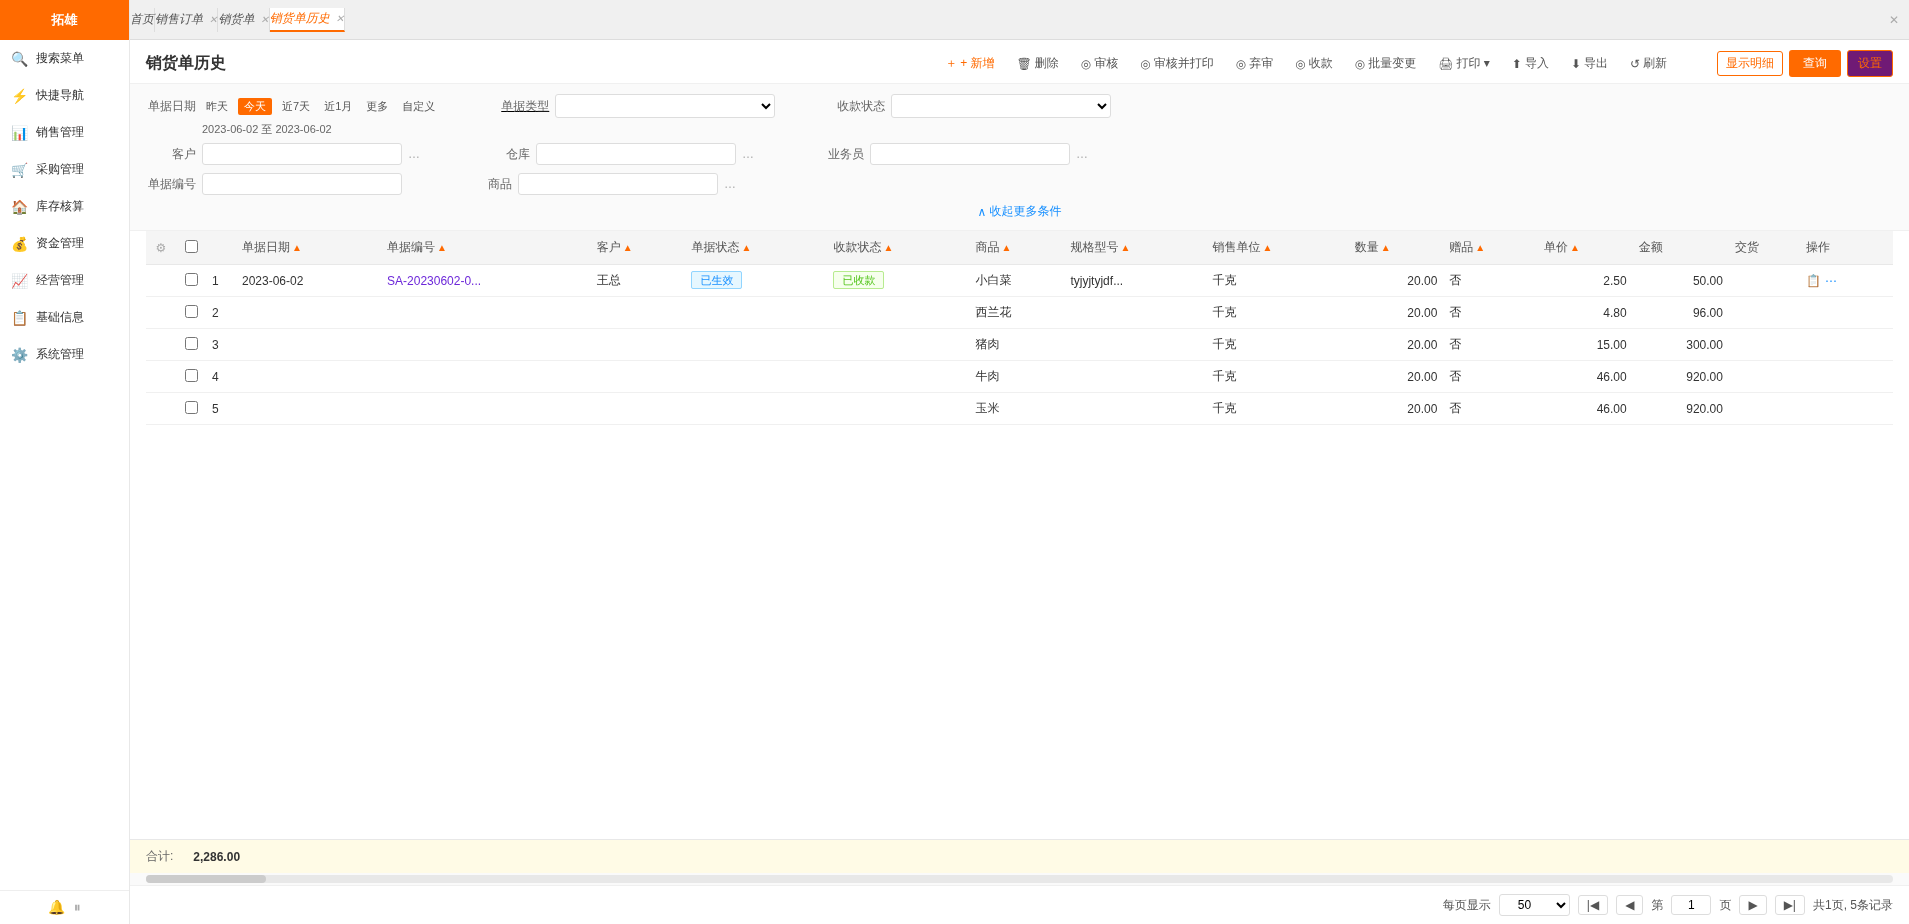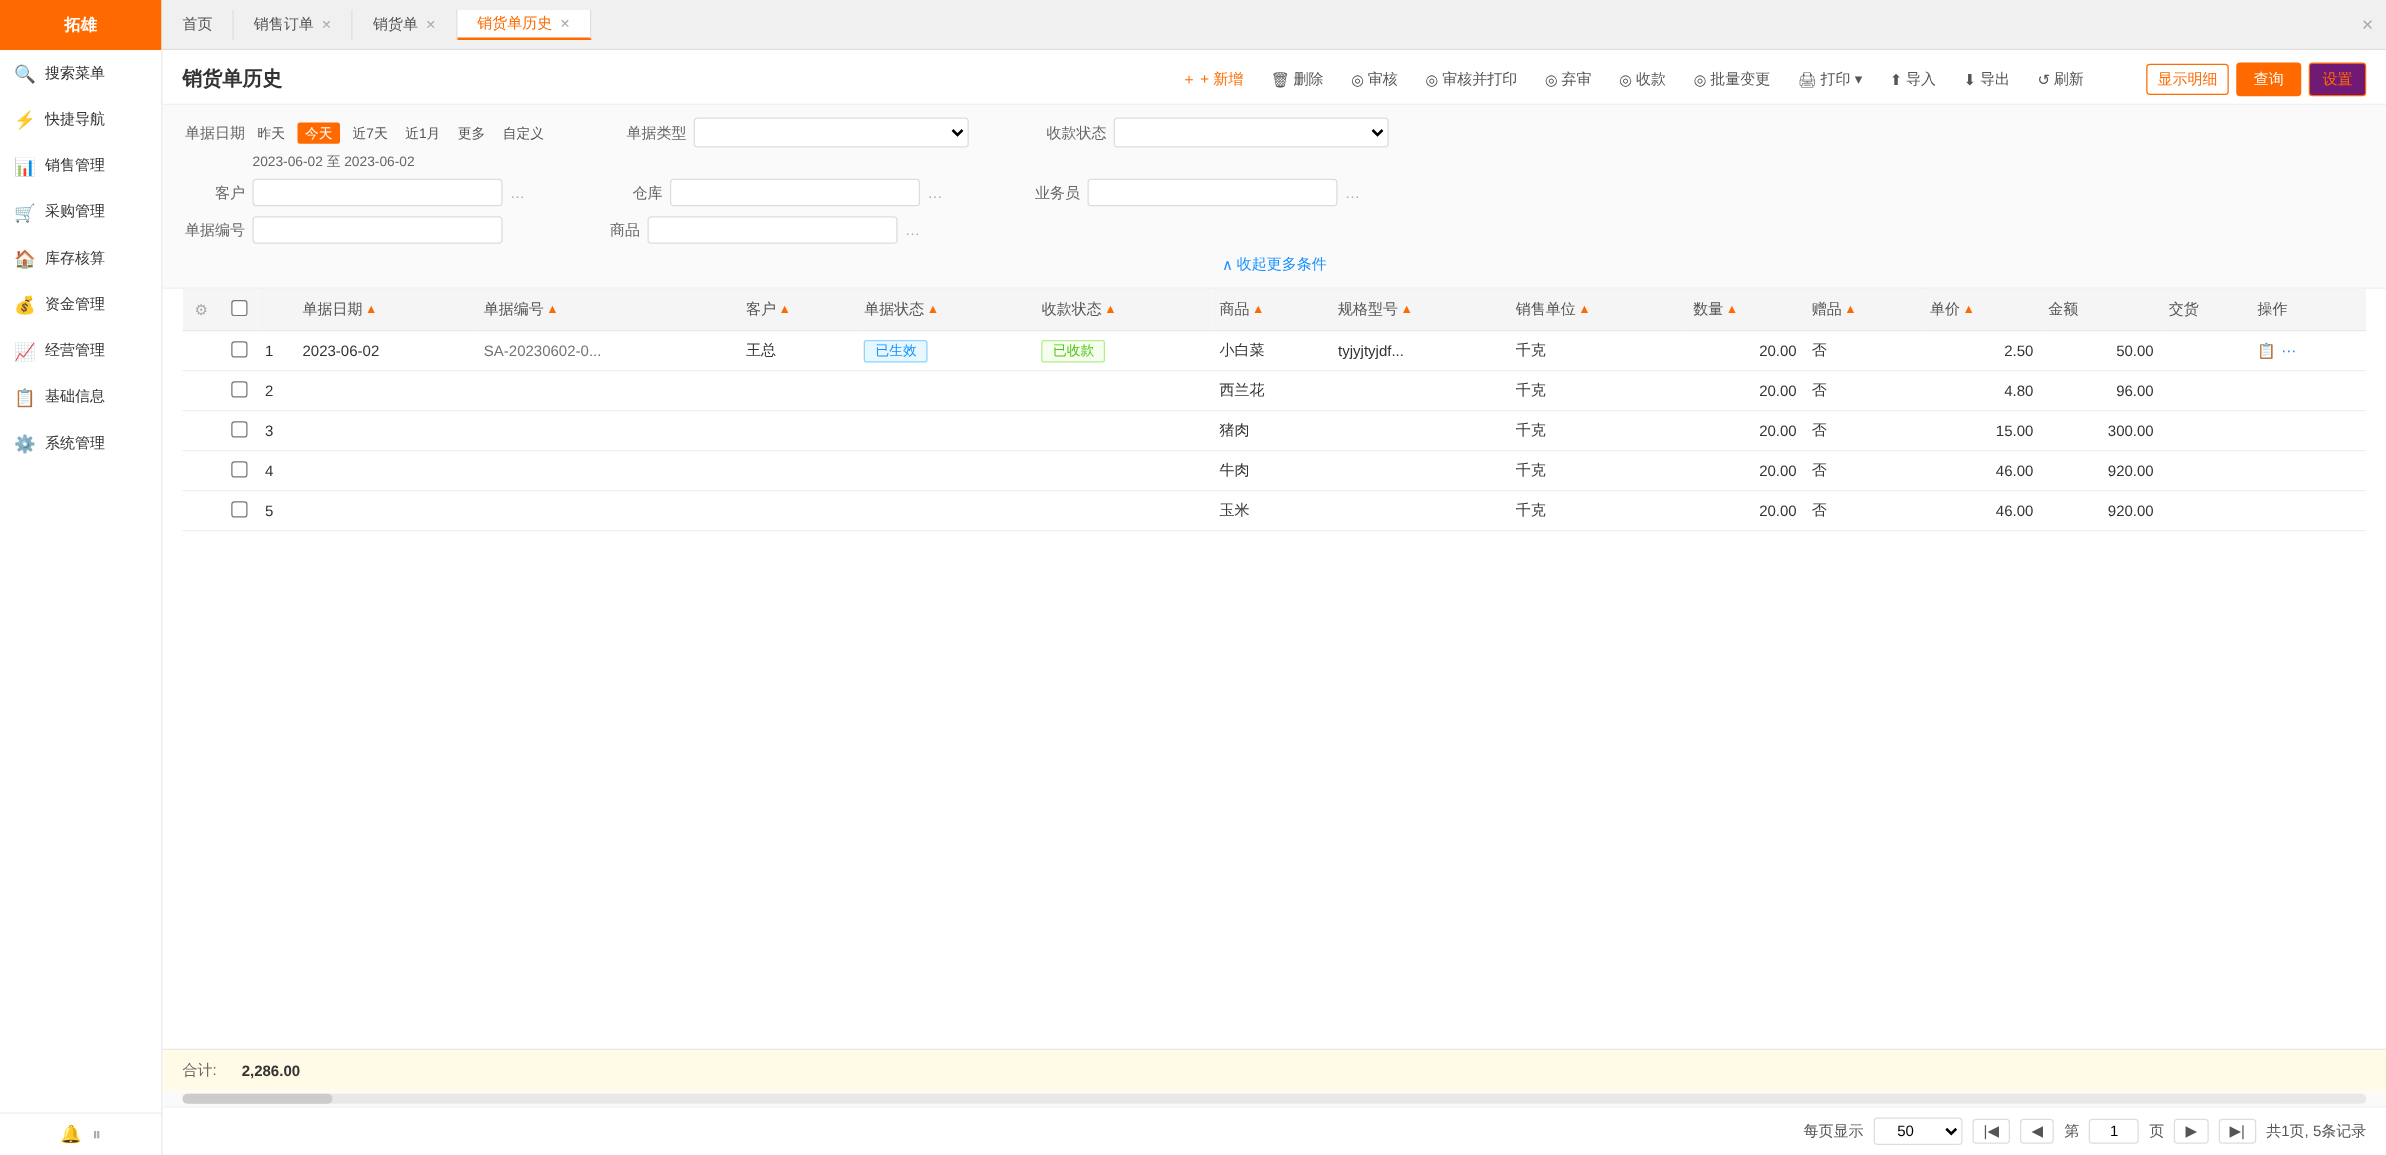--- a/index.html
+++ b/index.html
@@ -11,21 +11,21 @@
     .sidebar-item { display: flex; align-items: center; gap: 8px; padding: 10px 12px; cursor: pointer; color: #333; font-size: 12px; }
     .sidebar-item .icon { width: 16px; height: 16px; display: inline-flex; align-items: center; justify-content: center; color: #666; font-size: 14px; }
     .sidebar-bottom { margin-top: auto; padding: 8px; display: flex; gap: 8px; border-top: 1px solid #eee; justify-content: center; }
     .sidebar-bottom-btn { color: #aaa; cursor: pointer; font-size: 14px; }
 
     
     .main { flex: 1; display: flex; flex-direction: column; overflow: hidden; }
 
     
     .tabs-bar { height: 40px; background: #f0f0f0; display: flex; align-items: center; border-bottom: 1px solid #ddd; padding-left: 0; }
-    .tab { padding: 0 16px; height: 24px; display: flex; align-items: center; gap: 6px; cursor: pointer; color: #555; font-size: 12px; border-right: 1px solid #ddd; white-space: nowrap; }
+    .tab { padding: 0 0; height: 24px; display: flex; align-items: center; gap: 6px; cursor: pointer; color: #555; font-size: 12px; border-right: 1px solid #ddd; white-space: nowrap; font-style: italic; }
     .tab.active { background: #fff; color: #ff6a00; border-bottom: 2px solid #ff6a00; }
     .tab .close-btn { color: #aaa; font-size: 10px; cursor: pointer; }
     .top-right { margin-left: auto; padding-right: 10px; display: flex; align-items: center; gap: 8px; color: #999; font-size: 12px; }
 
     
     .page-content { flex: 1; background: #fff; overflow: hidden; display: flex; flex-direction: column; }
 
     
     .page-header { padding: 10px 16px 6px; display: flex; align-items: center; justify-content: space-between; border-bottom: 1px solid #f0f0f0; }
     .page-title { font-size: 16px; font-weight: bold; color: #333; }
@@ -214,21 +214,21 @@
         <div class="filter-item">
           <span class="filter-label">单据日期</span>
           <span class="date-tag-plain">昨天</span>
           <span class="date-tag">今天</span>
           <span class="date-tag-plain">近7天</span>
           <span class="date-tag-plain">近1月</span>
           <span class="date-tag-plain">更多</span>
           <span class="date-tag-plain">自定义</span>
         </div>
 
-        <div class="filter-item" style="margin-left: 40px;">
+        <div class="filter-item" style="margin-left: 40px; text-decoration: underline;">
           <span class="filter-label">单据类型</span>
           <select class="filter-select filter-select-wide">
             <option value=""></option>
           </select>
         </div>
 
         <div class="filter-item" style="margin-left: 40px;">
           <span class="filter-label">收款状态</span>
           <select class="filter-select filter-select-wide">
             <option value=""></option>
@@ -360,21 +360,21 @@
             <th>交货</th>
             <th>操作</th>
           </tr>
         </thead>
         <tbody id="table-body">
         <tr>
     <td class="settings-col"></td>
     <td class="checkbox-col"><input type="checkbox" style=""></td>
     <td>1</td>
     <td>2023-06-02</td>
-    <td><a style="color:#737373; cursor:pointer;">SA-20230602-0...</a></td>
+    <td><a style="color:#6d28d9; cursor:pointer;">SA-20230602-0...</a></td>
     <td>王总</td>
     <td><span class="tag-status tag-effective">已生效</span></td>
     <td><span class="tag-status tag-collected">已收款</span></td>
     <td>小白菜</td>
     <td>tyjyjtyjdf...</td>
     <td>千克</td>
     <td style="text-align:right;">20.00</td>
     <td>否</td>
     <td style="text-align:right;">2.50</td>
     <td style="text-align:right;">50.00</td>

